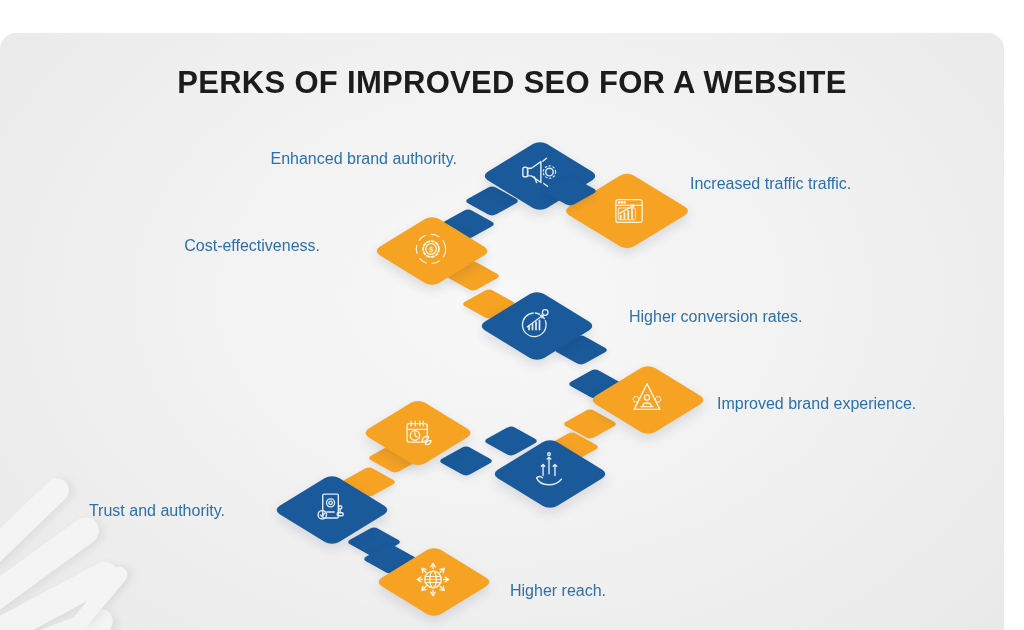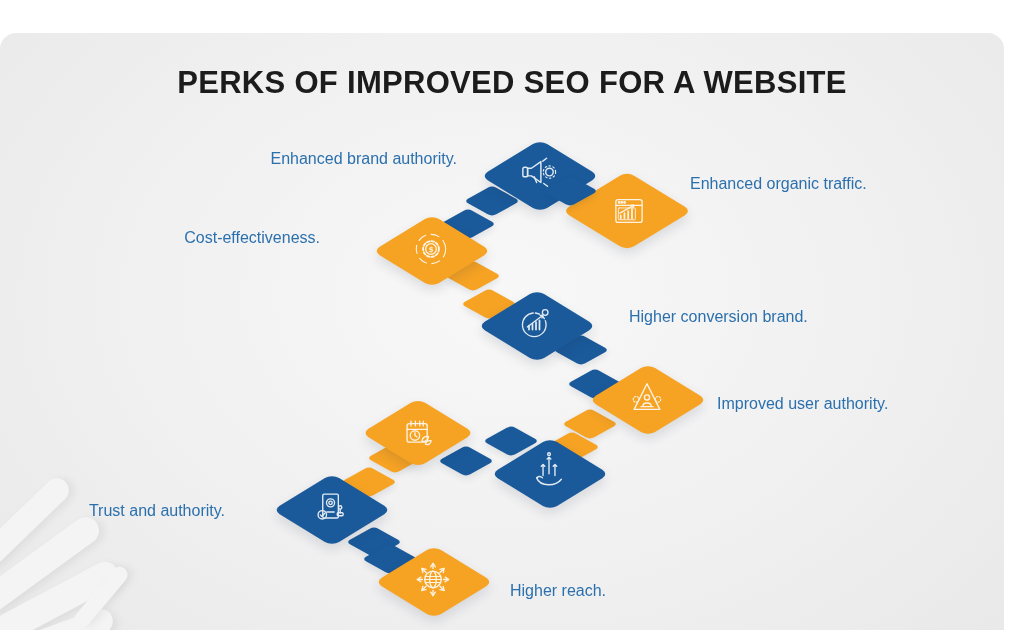--- a/index.html
+++ b/index.html
@@ -186,20 +186,20 @@
       <path d="M12.5 25.5 H7" marker-end="url(#ah)"></path>
       <path d="M35.5 25.5 H41" marker-end="url(#ah)"></path>
       <path d="M16.4 18 L12 13.6" marker-end="url(#ah)"></path>
       <path d="M31.6 18 L36 13.6" marker-end="url(#ah)"></path>
       <path d="M16.4 33 L12 37.4" marker-end="url(#ah)"></path>
       <path d="M31.6 33 L36 37.4" marker-end="url(#ah)"></path>
     </svg>
   </span>
 
   <div class="lbl r" style="right:547px;top:117px">Enhanced brand authority.</div>
-  <div class="lbl" style="left:690px;top:142px">Enhanced organic traffic.</div>
-  <div class="lbl r" style="right:684px;top:196px">Cost-effectiveness.</div>
-  <div class="lbl" style="left:629px;top:275px">Higher conversion brand.</div>
-  <div class="lbl" style="left:717px;top:362px">Improved user authority.</div>
+  <div class="lbl" style="left:690px;top:142px">Increased traffic traffic.</div>
+  <div class="lbl r" style="right:684px;top:204px">Cost-effectiveness.</div>
+  <div class="lbl" style="left:629px;top:275px">Higher conversion rates.</div>
+  <div class="lbl" style="left:717px;top:362px">Improved brand experience.</div>
   <div class="lbl r" style="right:779px;top:469px">Trust and authority.</div>
   <div class="lbl" style="left:510px;top:549px">Higher reach.</div>
 
 </div>
 
 </body></html>

